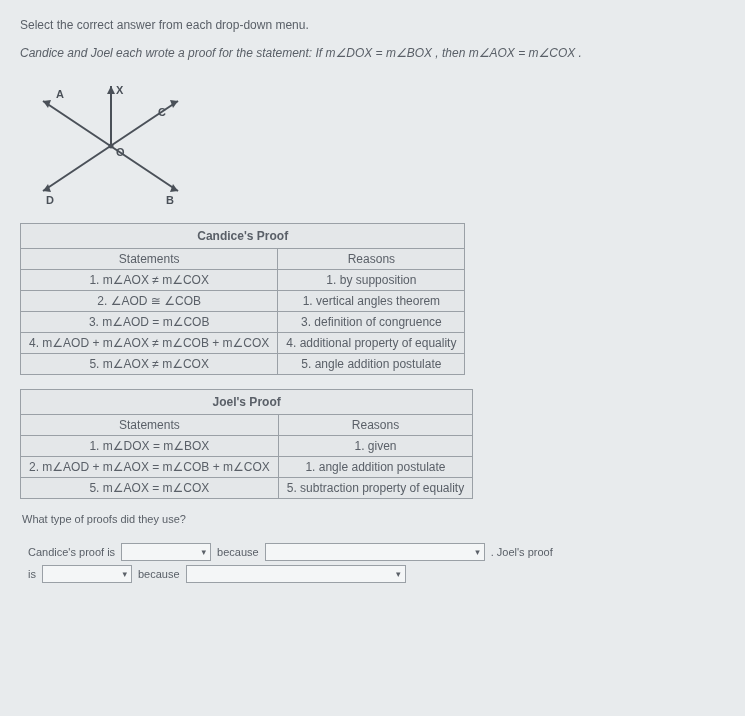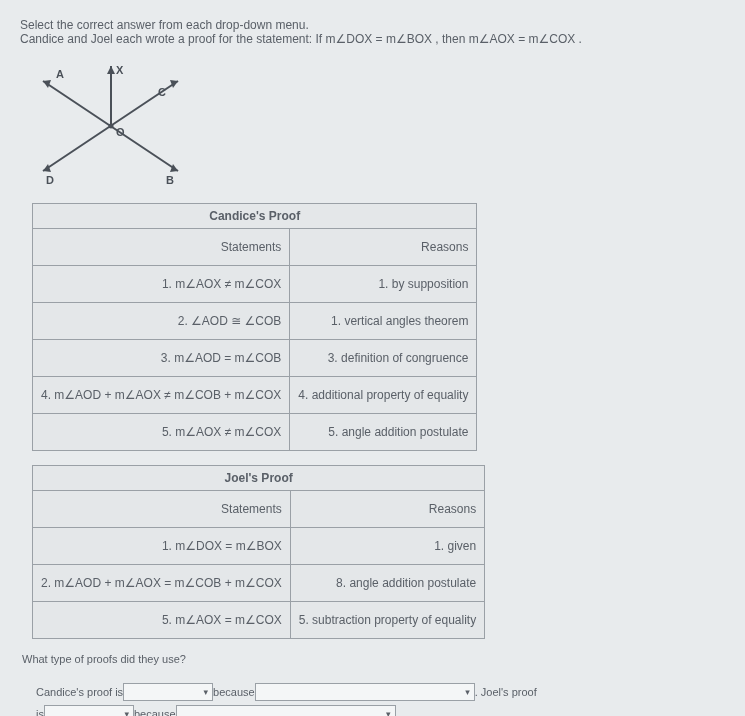--- a/index.html
+++ b/index.html
@@ -8,45 +8,45 @@
     padding: 18px 20px;
     width: 745px;
     height: 716px;
     font-family: Arial, sans-serif;
     background: #e8ebed;
     color: #6a7280;
     font-size: 12px;
     filter: blur(0.5px);
     overflow: hidden;
   }
-  .instruction { font-size: 12px; color: #5a6068; margin-bottom: 0; }
-  .premise { font-size: 12px; color: #5a6068; margin-bottom: 10px; }
+  .instruction { font-size: 12px; color: #5a6068; margin-bottom: 14px; }
+  .premise { font-size: 12px; color: #5a6068; margin-bottom: 16px; font-style: italic; }
   .diagram { margin: 6px 0 14px 8px; }
   table.proof {
     border-collapse: collapse;
-    margin: 4px 0 14px 12px;
+    margin: 4px 0 14px 0;
     font-size: 12px;
     color: #5a6068;
   }
   table.proof th, table.proof td {
     border: 1px solid #9aa0a6;
-    padding: 11px 8px;
-    text-align: right;
+    padding: 3px 8px;
+    text-align: center;
     vertical-align: top;
     background: #e4e7e9;
   }
   table.proof .title-cell {
     text-align: center;
     font-weight: bold;
     padding: 5px;
   }
   table.proof .hdr { font-weight: normal; }
   .question { font-size: 11px; color: #5a6068; margin: 0 0 18px 2px; }
   .answers { font-size: 11px; color: #5a6068; }
-  .answers .row { margin: 4px 16px; display: flex; align-items: center; flex-wrap: wrap; }
+  .answers .row { margin: 4px 8px; display: flex; align-items: center; gap: 6px; flex-wrap: wrap; }
   .dropdown {
     display: inline-flex;
     align-items: center;
     min-width: 90px;
     height: 18px;
     border: 1px solid #9aa0a6;
     background: #f4f6f7;
     padding: 0 4px;
     font-size: 11px;
     color: #5a6068;
@@ -129,21 +129,21 @@
   <tr>
     <td class="hdr">Statements</td>
     <td class="hdr">Reasons</td>
   </tr>
   <tr>
         <td><span>1.</span> <span>m∠DOX = m∠BOX</span></td>
         <td>1. given</td>
       </tr>
   <tr>
         <td><span>2.</span> <span>m∠AOD + m∠AOX = m∠COB + m∠COX</span></td>
-        <td>8. angle addition postulate</td>
+        <td>1. angle addition postulate</td>
       </tr>
   <tr>
         <td><span>5.</span> <span>m∠AOX = m∠COX</span></td>
         <td>5. subtraction property of equality</td>
       </tr>
 </tbody>
   </table>
 
 <div class="question">What type of proofs did they use?</div>
 

